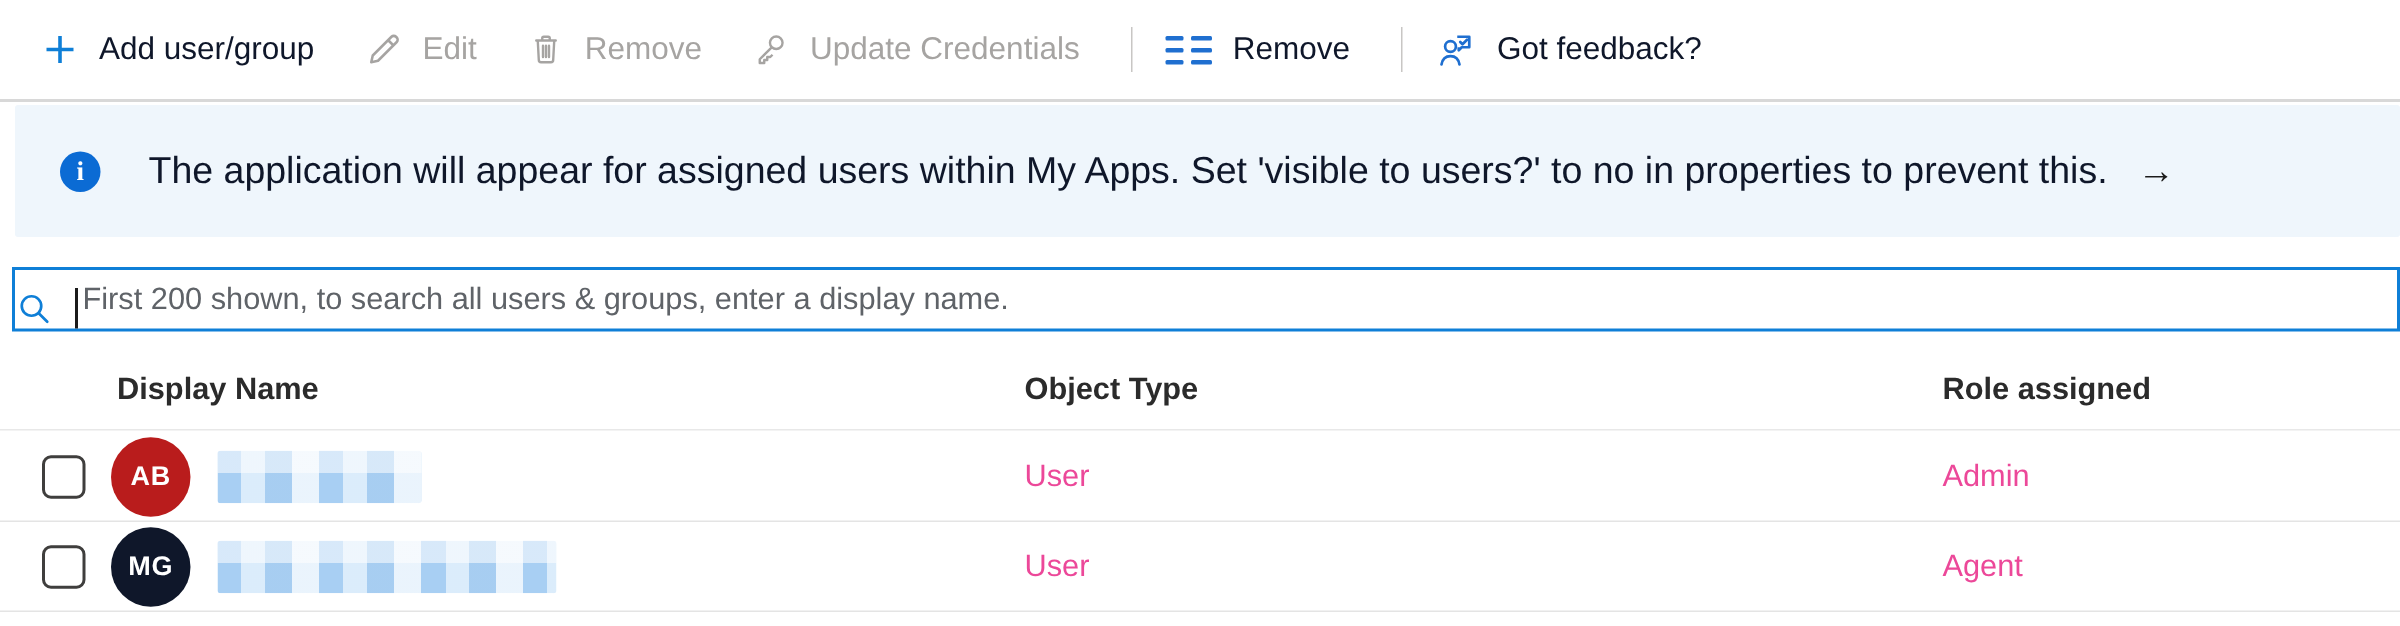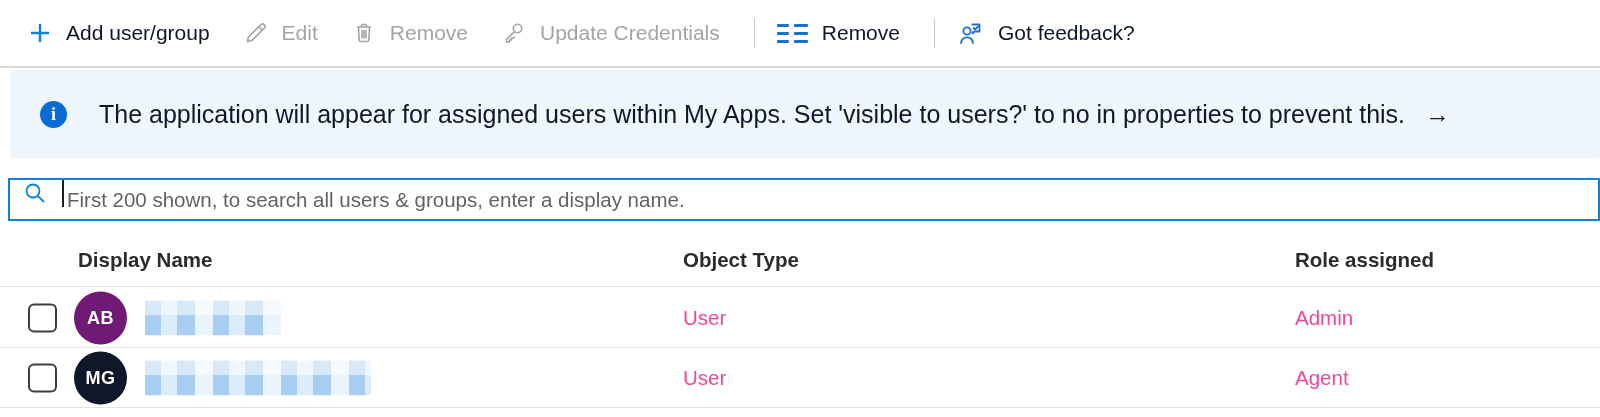--- a/index.html
+++ b/index.html
@@ -39,21 +39,21 @@
     color: #fff; font-size: 18px; font-weight: bold; font-family: "Liberation Serif", serif;
     display: flex; align-items: center; justify-content: center; flex: 0 0 auto;
   }
   .banner-text { margin-left: 32px; font-size: 25px; color: #0f172a; }
   .banner-arrow { margin-left: 20px; font-size: 25px; color: #1b1b1b; line-height: 1; }
 
   
   .searchbox {
     position: absolute; top: 178px; left: 8px; right: 0; height: 43px;
     border: 2.5px solid #0f7fd7; background: #fff;
-    display: flex; align-items: flex-start; padding-left: 12px;
+    display: flex; align-items: flex-end; 
   }
   .search-glyph { flex: 0 0 auto; display: inline-flex; }
   .caret {
     width: 2px; height: 27px; background: #1b1b1b; margin-left: 14px; flex: 0 0 auto;
     animation: blink 1.1s step-end infinite;
   }
   @keyframes blink { 50% { opacity: 0; } }
   .searchbox input {
     flex: 1; border: none; outline: none; font-size: 20.5px; margin-left: 3px;
     font-family: "Liberation Sans", sans-serif; color: #2b2b2b; background: transparent; height: 100%;
@@ -190,21 +190,21 @@
   </div>
 
   <div class="thead">
     <span class="hcell h-type">Object Type</span>
     <span class="hcell h-name">Display Name</span>
     <span class="hcell h-role">Role assigned</span>
   </div>
 
   <div class="trow r0">
     <span class="cell c-check"></span>
-    <span class="cell c-avatar" style="background: #701a75;">AB</span>
+    <span class="cell c-avatar" style="background: #b91c1c;">AB</span>
     <span class="cell c-blur w1"></span>
     <span class="cell c-type">User</span>
     <span class="cell c-role">Admin</span>
   </div>
 
   <div class="trow r1">
     <span class="cell c-check"></span>
     <span class="cell c-avatar" style="background: #0f172a;">MG</span>
     <span class="cell c-blur w2"></span>
     <span class="cell c-type">User</span>

